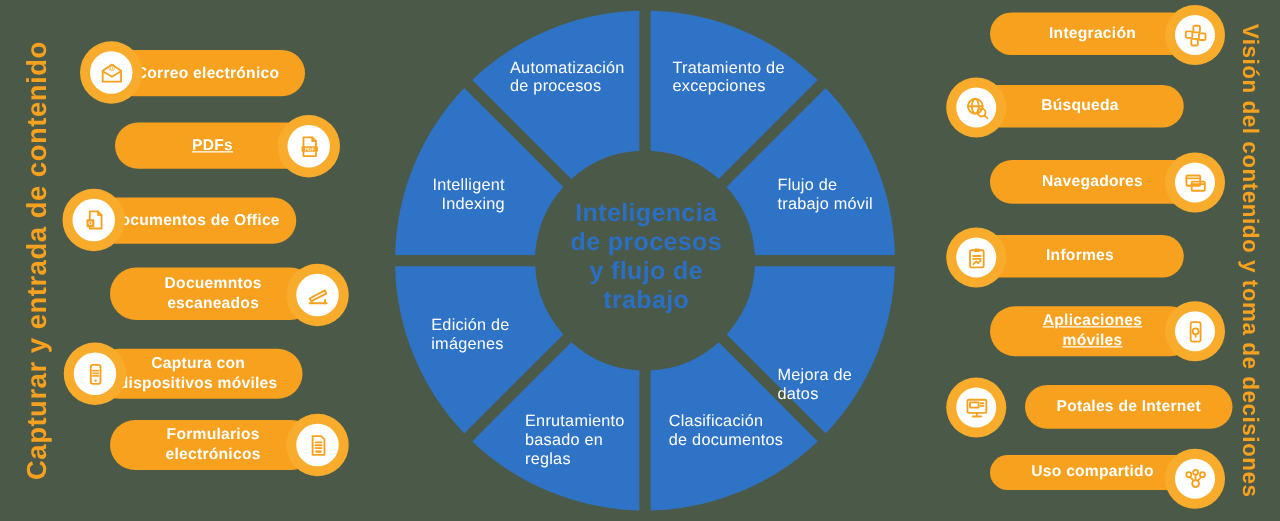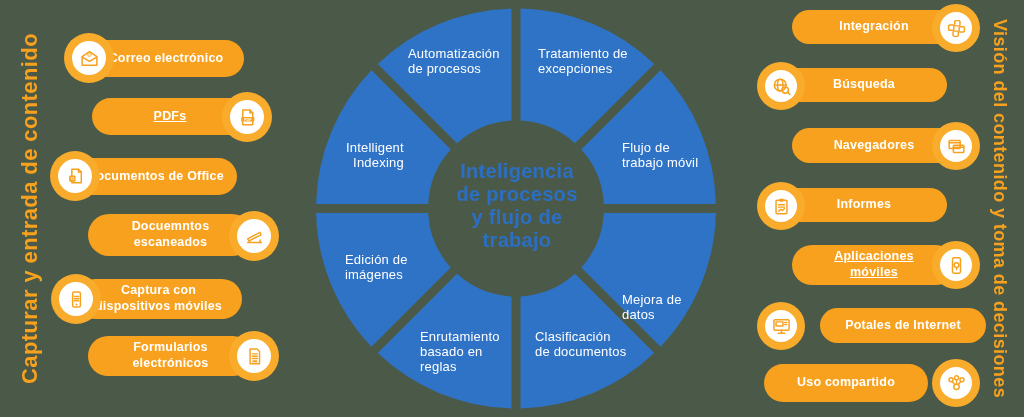--- a/index.html
+++ b/index.html
@@ -245,21 +245,21 @@
     <div class="disc">
   <svg class="icon" viewBox="0 0 20 20">
     <rect class="st" x="2.8" y="3.6" width="14.4" height="10" rx="1"></rect>
     <rect class="st" x="4.8" y="5.6" width="6.6" height="4"></rect>
     <path class="st" d="M13 6.2 H15 M13 8.2 H15"></path>
     <path class="st" d="M10 13.6 V15.6 M6.8 16.4 H13.2"></path>
   </svg>
     </div>
 </div>
 
-<div class="pill" style="left:764px;top:364px;width:164px;height:38px;">
+<div class="pill" style="left:792px;top:364px;width:164px;height:28px;">
   <span>Uso compartido</span>
 </div>
 <div class="badge b48" style="left:932px;top:359px;">
     <div class="disc">
   <svg class="icon" viewBox="0 0 20 20">
     <circle class="st" cx="10" cy="13.2" r="2.6"></circle>
     <circle class="st" cx="4.8" cy="6.4" r="1.9"></circle>
     <circle class="st" cx="10" cy="4.6" r="1.9"></circle>
     <circle class="st" cx="15.2" cy="6.4" r="1.9"></circle>
     <path class="st" d="M8.6 11.2 L5.8 8.2 M10 10.6 V6.7 M11.4 11.2 L14.2 8.2"></path>

